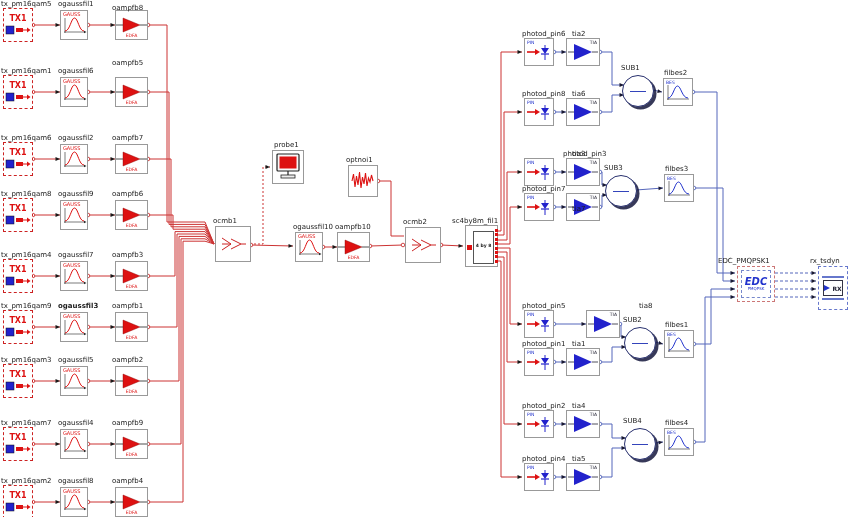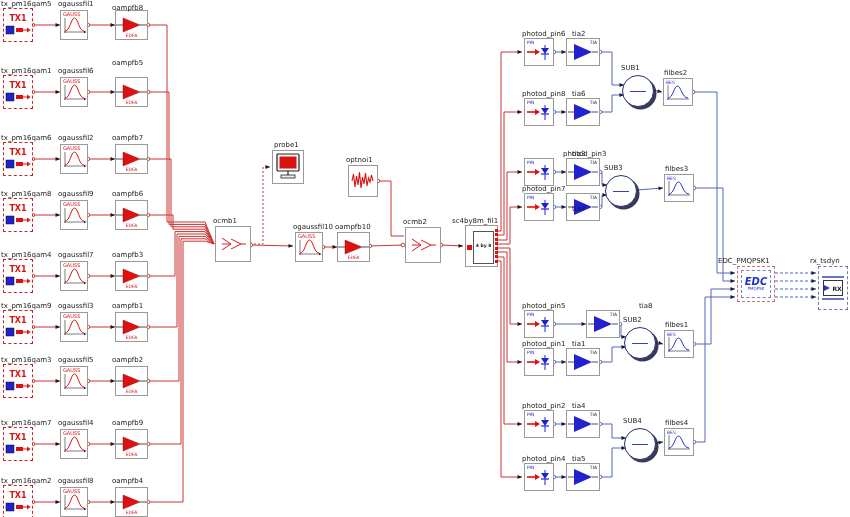--- a/index.html
+++ b/index.html
@@ -389,21 +389,21 @@
     </div>
     <div class="blk " style="left: 115px; top: 312px; width: 33px; height: 30px;">
       <svg width="31" height="18" viewBox="0 0 31 18">
    <line x1="0" y1="9" x2="7" y2="9" stroke="#222" stroke-width="0.8"></line>
    <polygon points="7,2 24,9 7,16" fill="#dd1111" stroke="#880000" stroke-width="0.4"></polygon>
    <line x1="24" y1="9" x2="31" y2="9" stroke="#222" stroke-width="0.8"></line>
       </svg>
    <div class="t-amp">EDFA</div>
     </div>
     <div class="lbl" style="left: 1px; top: 302px;">tx_pm16qam9</div>
-    <div class="lbl" style="left: 58px; top: 302px;">ogaussfil3</div>
+    <div class="lbl" style="left: 58px; top: 302px; font-weight: bold;">ogaussfil3</div>
     <div class="lbl" style="left: 112px; top: 302px;">oampfb1</div>
     <div class="blk txb" style="left: 3px; top: 364px; width: 30px; height: 34px;">
       <div class="t-tx">TX1</div>
    <svg width="26" height="14" viewBox="0 0 26 14">
    <rect x="1" y="3" width="8" height="8" fill="#2222cc" stroke="#111" stroke-width="0.5"></rect>
    <rect x="11" y="5" width="7" height="4" fill="#dd1111"></rect>
    <line x1="18" y1="7" x2="22" y2="7" stroke="#dd1111"></line>
    <polygon points="22,4.5 25.5,7 22,9.5" fill="#dd1111"></polygon>
       </svg>
     </div>

